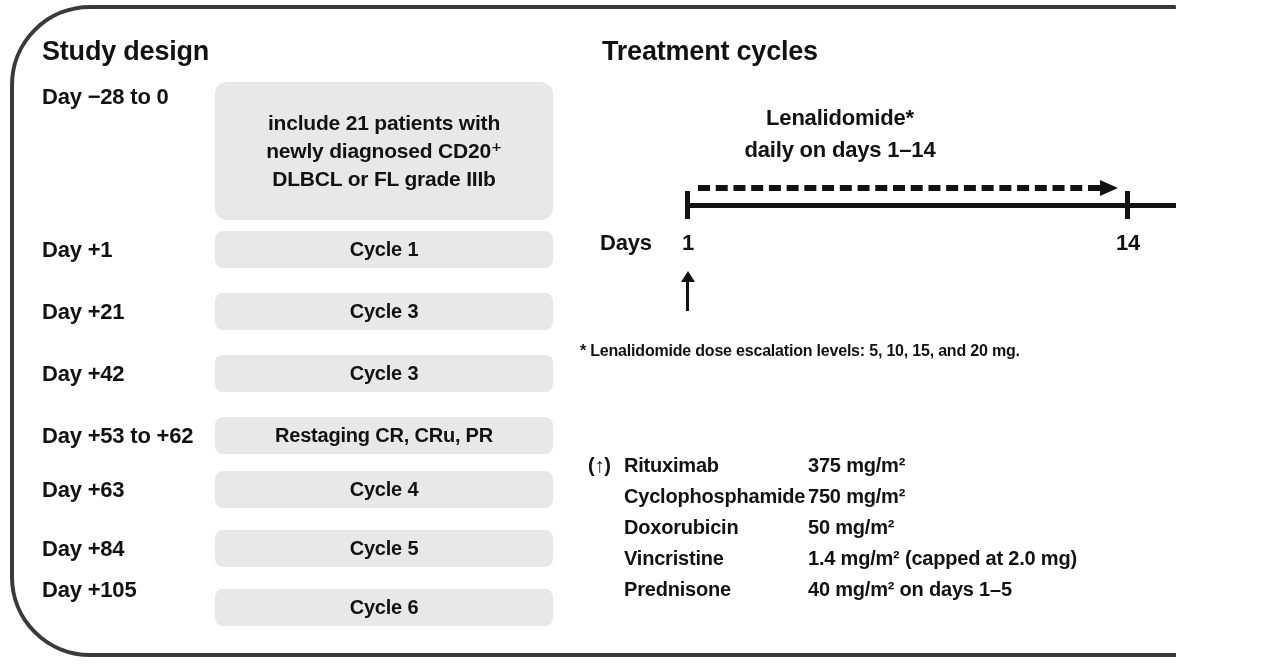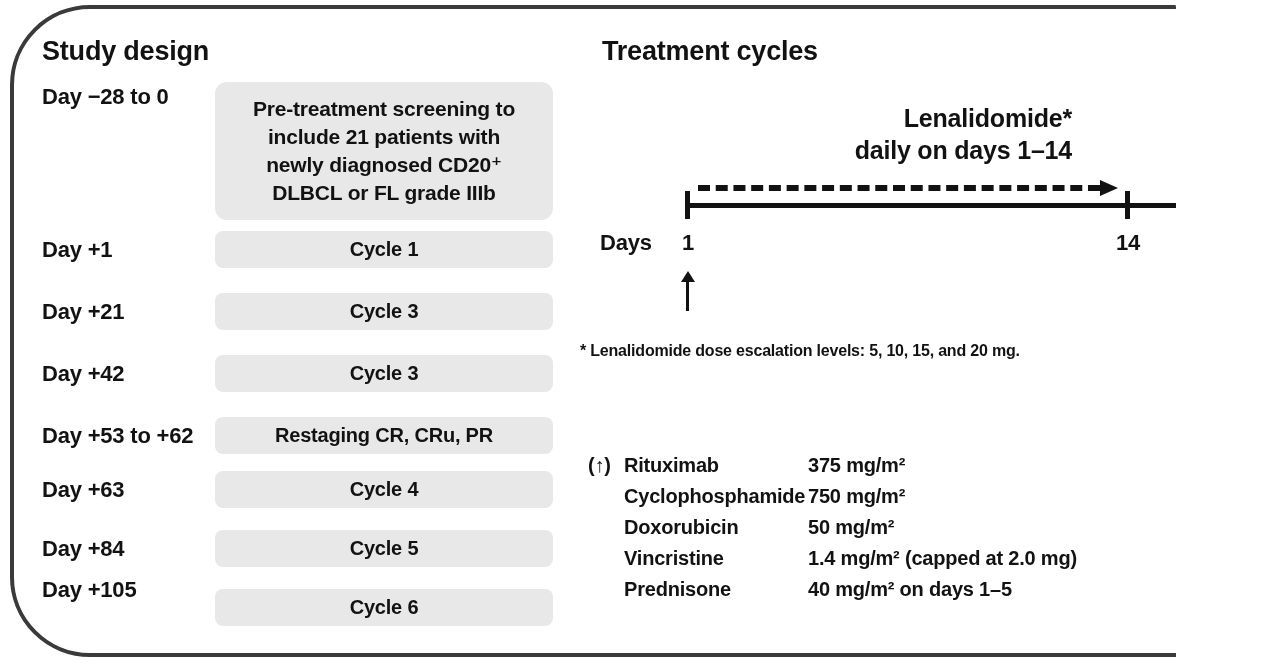--- a/index.html
+++ b/index.html
@@ -19,22 +19,22 @@
     position:absolute;left:215px;width:338px;background:#e8e8e8;
     text-align:center;font-size:20px;
   }
   .cycle{height:37px;line-height:37px;border-radius:8px;}
   .screen-box{
     top:82px;height:138px;border-radius:12px;
     display:flex;flex-direction:column;justify-content:center;
     font-size:21px;line-height:28px;
   }
   
-  .len-note{position:absolute;left:672px;top:102px;width:400px;text-align:right;
-    font-size:25px;line-height:32px;}
+  .len-note{position:absolute;left:640px;top:102px;width:400px;text-align:center;
+    font-size:22px;line-height:32px;}
   .dash-line{position:absolute;left:698px;top:185px;width:402px;height:0;
     border-top:6px dashed #121212;}
   .dash-head{position:absolute;left:1100px;top:180px;width:0;height:0;
     border-left:18px solid #121212;border-top:8px solid transparent;border-bottom:8px solid transparent;}
   .tl-line{position:absolute;left:685px;top:203px;width:566px;height:5px;background:#121212;}
   .tl-tick{position:absolute;top:191px;width:5px;height:28px;background:#121212;}
   .tl-num{position:absolute;top:230px;font-size:22px;text-align:center;}
   .days-word{position:absolute;left:600px;top:230px;font-size:22px;}
   .up-shaft{position:absolute;left:686px;top:281px;width:3px;height:30px;background:#121212;}
   .up-head{position:absolute;left:681px;top:271px;width:0;height:0;
@@ -51,21 +51,20 @@
 <body>
 
 <div class="fig">
 
   <div class="frame"></div>
 
   <div class="h1" style="left:42px;top:36px">Study design</div>
 
   <div class="day-label" style="top:84px">Day −28 to 0</div>
   <div class="gbox screen-box">
-    <div>Pre-treatment screening to</div>
     <div>include 21 patients with</div>
     <div>newly diagnosed CD20⁺</div>
     <div>DLBCL or FL grade IIIb</div>
   </div>
 
   <div class="day-label row-label" style="top:231px">Day +1</div>
   <div class="gbox cycle" style="top:231px">Cycle 1</div>
 
   <div class="day-label row-label" style="top:293px">Day +21</div>
   <div class="gbox cycle" style="top:293px">Cycle 3</div>

